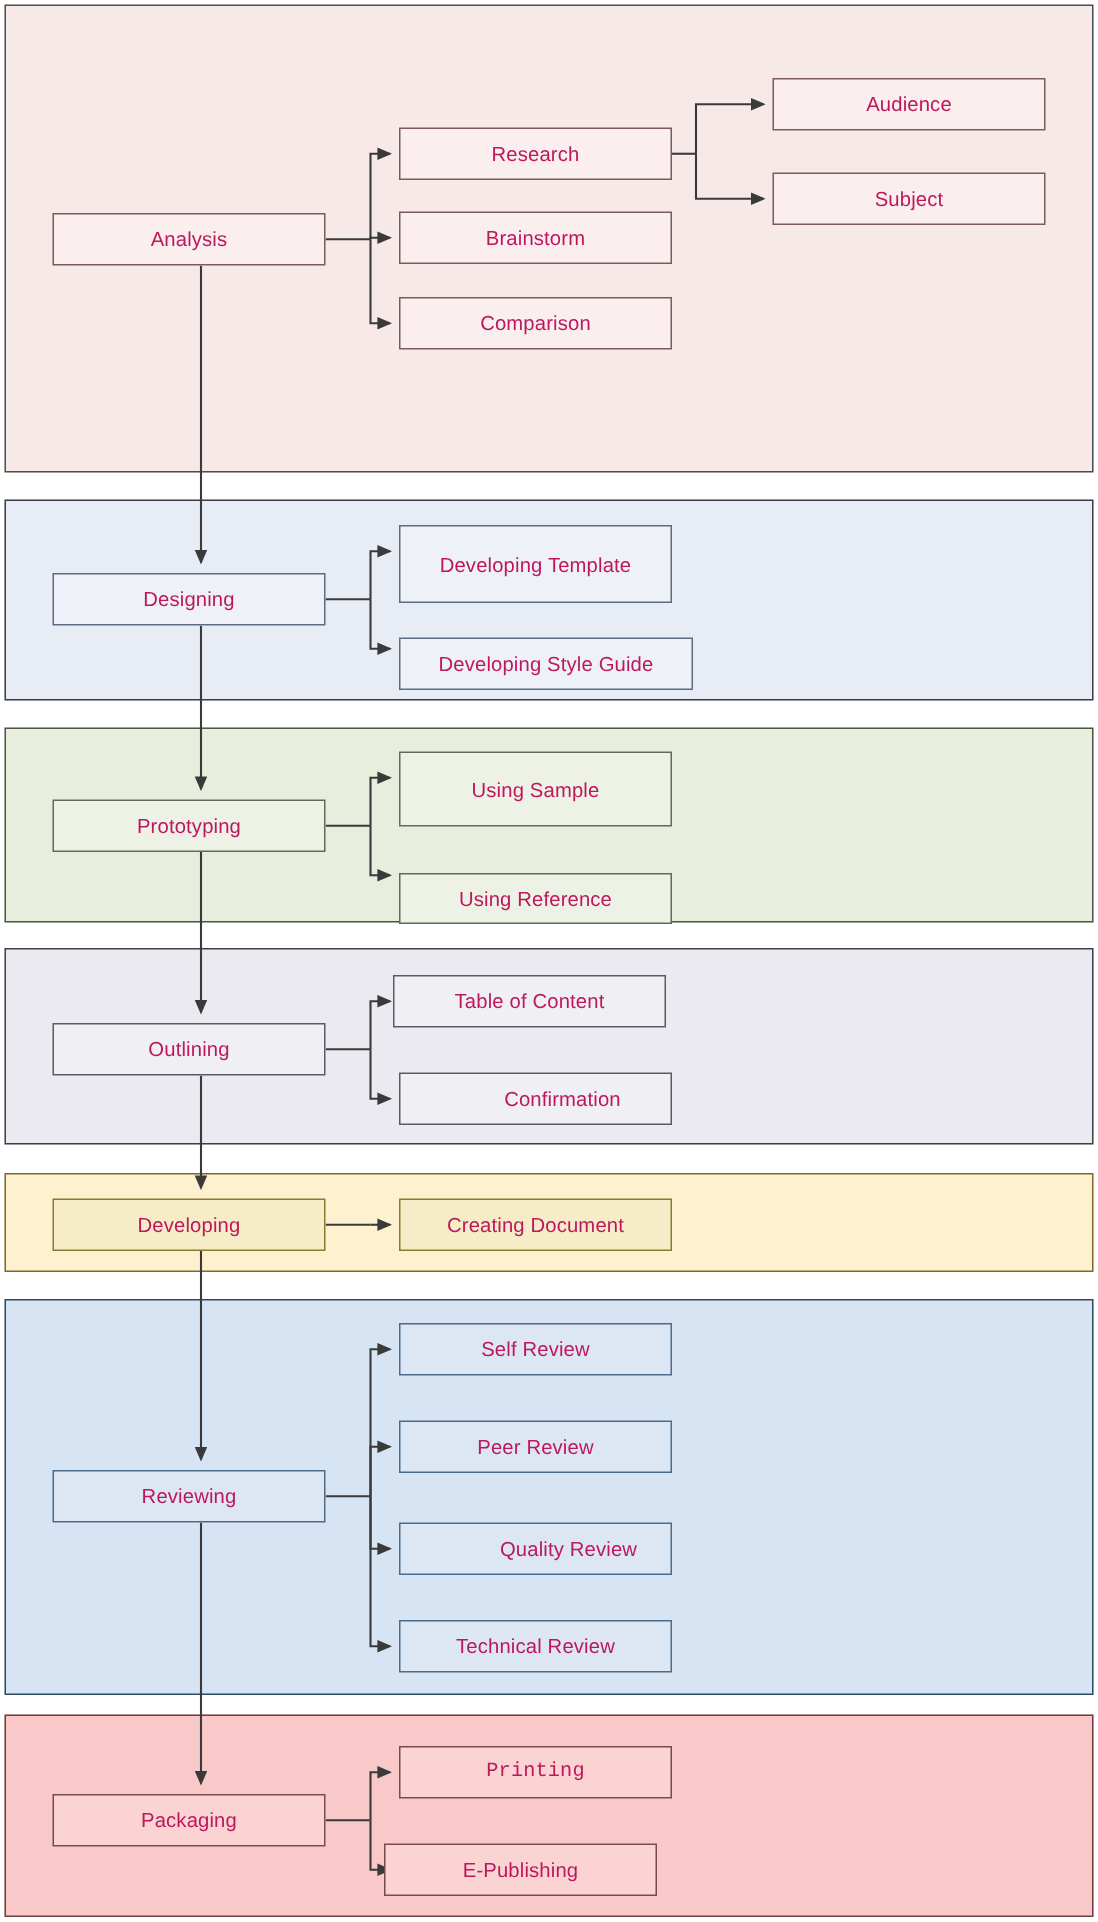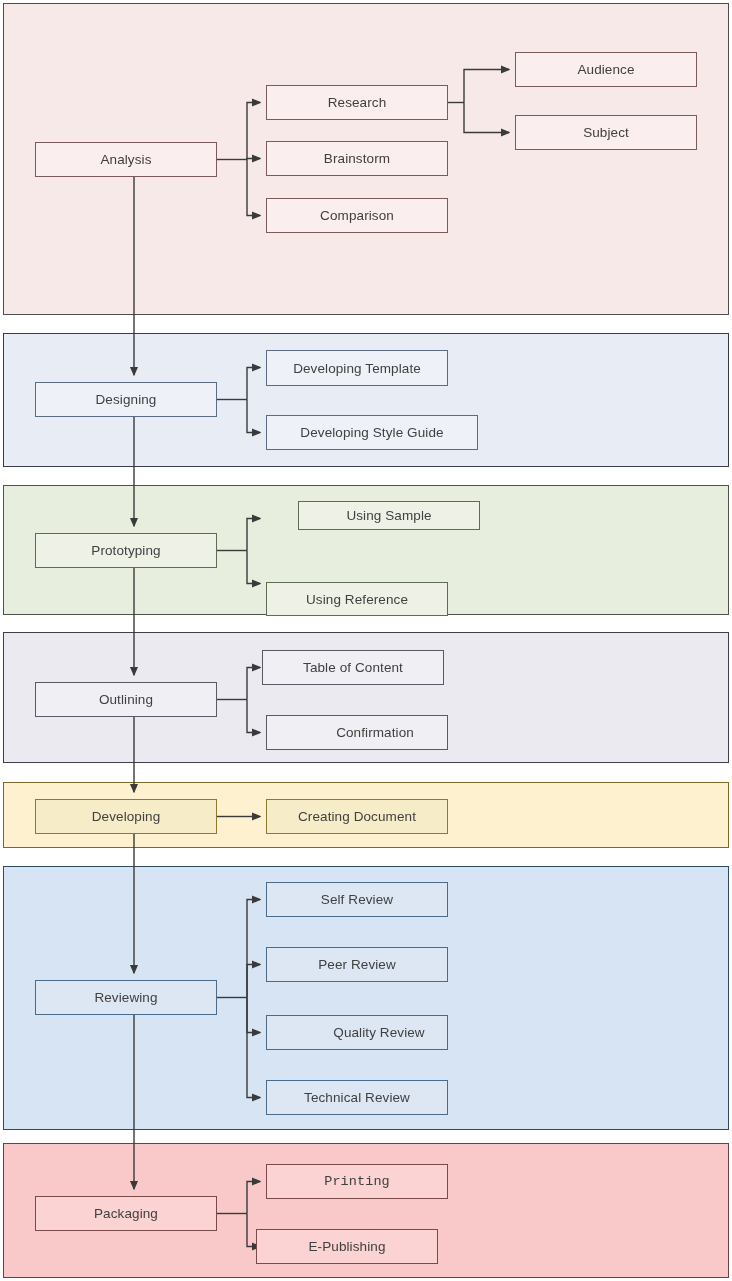--- a/index.html
+++ b/index.html
@@ -25,21 +25,21 @@
     border: 1.5px solid #555555;
   }
   .node {
     position: absolute;
     box-sizing: border-box;
     border: 1px solid #7a5a5a;
     display: flex;
     align-items: center;
     justify-content: center;
     font-size: 13.5px;
-    color: #404040;
+    color: #be185d;
     letter-spacing: 0.1px;
     white-space: nowrap;
     height: 35px;
   }
   .node.w-main { width: 182px; }
   .node.w-sub  { width: 182px; }
   svg.wires {
     position: absolute;
     left: 0;
     top: 0;
@@ -137,30 +137,30 @@
       </div>
       <div class="node nd-analysis w-sub" style="left: 515px; top: 52px; width: 182px; height: 35px;">
         <span>Audience</span>
       </div>
       <div class="node nd-analysis w-sub" style="left: 515px; top: 115px; width: 182px; height: 35px;">
         <span>Subject</span>
       </div>
       <div class="node nd-designing w-main" style="left: 35px; top: 382px; width: 182px; height: 35px;">
         <span>Designing</span>
       </div>
-      <div class="node nd-designing w-sub" style="left: 266px; top: 350px; width: 182px; height: 36px;">
+      <div class="node nd-designing w-sub" style="left: 266px; top: 350px; width: 182px; height: 52px;">
         <span>Developing Template</span>
       </div>
-      <div class="node nd-designing w-sub" style="left: 266px; top: 415px; width: 212px; height: 35px;">
+      <div class="node nd-designing w-sub" style="left: 266px; top: 425px; width: 196px; height: 35px;">
         <span>Developing Style Guide</span>
       </div>
       <div class="node nd-prototyping w-main" style="left: 35px; top: 533px; width: 182px; height: 35px;">
         <span>Prototyping</span>
       </div>
-      <div class="node nd-prototyping w-sub" style="left: 266px; top: 501px; width: 182px; height: 29px; margin-left: 32px;">
+      <div class="node nd-prototyping w-sub" style="left: 266px; top: 501px; width: 182px; height: 50px;">
         <span>Using Sample</span>
       </div>
       <div class="node nd-prototyping w-sub" style="left: 266px; top: 582px; width: 182px; height: 34px;">
         <span>Using Reference</span>
       </div>
       <div class="node nd-outlining w-main" style="left: 35px; top: 682px; width: 182px; height: 35px;">
         <span>Outlining</span>
       </div>
       <div class="node nd-outlining w-sub" style="left: 262px; top: 650px; width: 182px; height: 35px;">
         <span>Table of Content</span>

